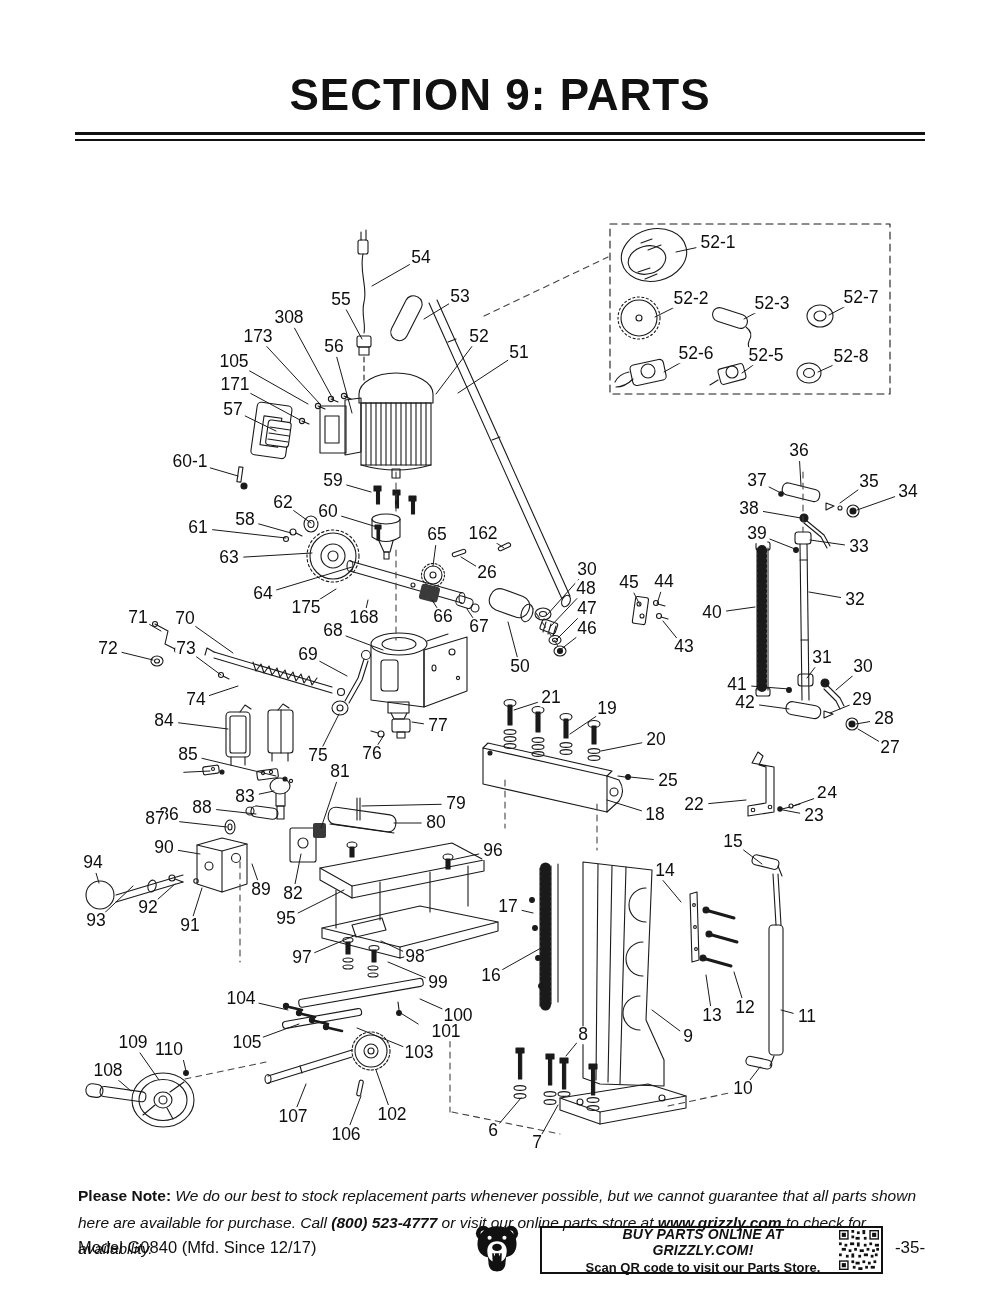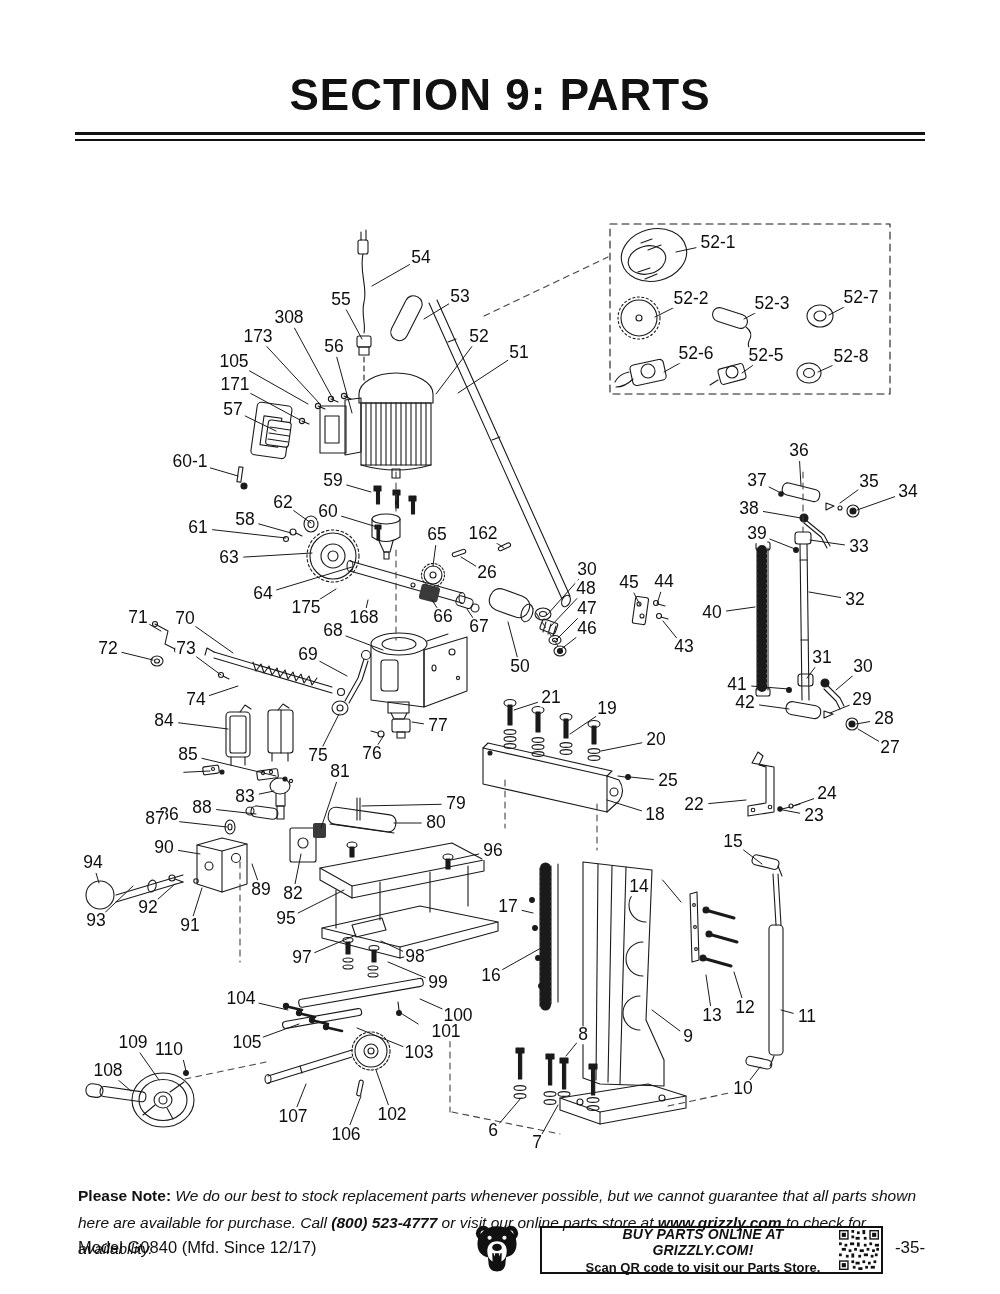--- a/index.html
+++ b/index.html
@@ -632,21 +632,21 @@
         <div class="plabel" style="left: 908px; top: 492px;">34</div>
         <div class="plabel" style="left: 749px; top: 509px;">38</div>
         <div class="plabel" style="left: 757px; top: 534px;">39</div>
         <div class="plabel" style="left: 859px; top: 547px;">33</div>
         <div class="plabel" style="left: 551px; top: 698px;">21</div>
         <div class="plabel" style="left: 607px; top: 709px;">19</div>
         <div class="plabel" style="left: 656px; top: 740px;">20</div>
         <div class="plabel" style="left: 668px; top: 781px;">25</div>
         <div class="plabel" style="left: 655px; top: 815px;">18</div>
         <div class="plabel" style="left: 694px; top: 805px;">22</div>
-        <div class="plabel" style="left: 827px; top: 794px;">24</div>
+        <div class="plabel" style="left: 827px; top: 794px; font-family: Liberation Mono, monospace;">24</div>
         <div class="plabel" style="left: 814px; top: 816px;">23</div>
         <div class="plabel" style="left: 456px; top: 804px;">79</div>
         <div class="plabel" style="left: 436px; top: 823px;">80</div>
         <div class="plabel" style="left: 493px; top: 851px;">96</div>
         <div class="plabel" style="left: 138px; top: 618px;">71</div>
         <div class="plabel" style="left: 185px; top: 619px;">70</div>
         <div class="plabel" style="left: 108px; top: 649px;">72</div>
         <div class="plabel" style="left: 186px; top: 649px;">73</div>
         <div class="plabel" style="left: 196px; top: 700px;">74</div>
         <div class="plabel" style="left: 164px; top: 721px;">84</div>
@@ -676,21 +676,21 @@
         <div class="plabel" style="left: 458px; top: 1016px;">100</div>
         <div class="plabel" style="left: 446px; top: 1032px;">101</div>
         <div class="plabel" style="left: 247px; top: 1043px;">105</div>
         <div class="plabel" style="left: 419px; top: 1053px;">103</div>
         <div class="plabel" style="left: 133px; top: 1043px;">109</div>
         <div class="plabel" style="left: 169px; top: 1050px;">110</div>
         <div class="plabel" style="left: 108px; top: 1071px;">108</div>
         <div class="plabel" style="left: 293px; top: 1117px;">107</div>
         <div class="plabel" style="left: 346px; top: 1135px;">106</div>
         <div class="plabel" style="left: 392px; top: 1115px;">102</div>
-        <div class="plabel" style="left: 639px; top: 871px; margin-top: 16px;">14</div>
+        <div class="plabel" style="left: 665px; top: 871px;">14</div>
         <div class="plabel" style="left: 733px; top: 842px;">15</div>
         <div class="plabel" style="left: 712px; top: 1016px;">13</div>
         <div class="plabel" style="left: 745px; top: 1008px;">12</div>
         <div class="plabel" style="left: 807px; top: 1017px;">11</div>
         <div class="plabel" style="left: 688px; top: 1037px;">9</div>
         <div class="plabel" style="left: 583px; top: 1035px;">8</div>
         <div class="plabel" style="left: 743px; top: 1089px;">10</div>
         <div class="plabel" style="left: 493px; top: 1131px;">6</div>
         <div class="plabel" style="left: 537px; top: 1143px;">7</div>
       </div>

